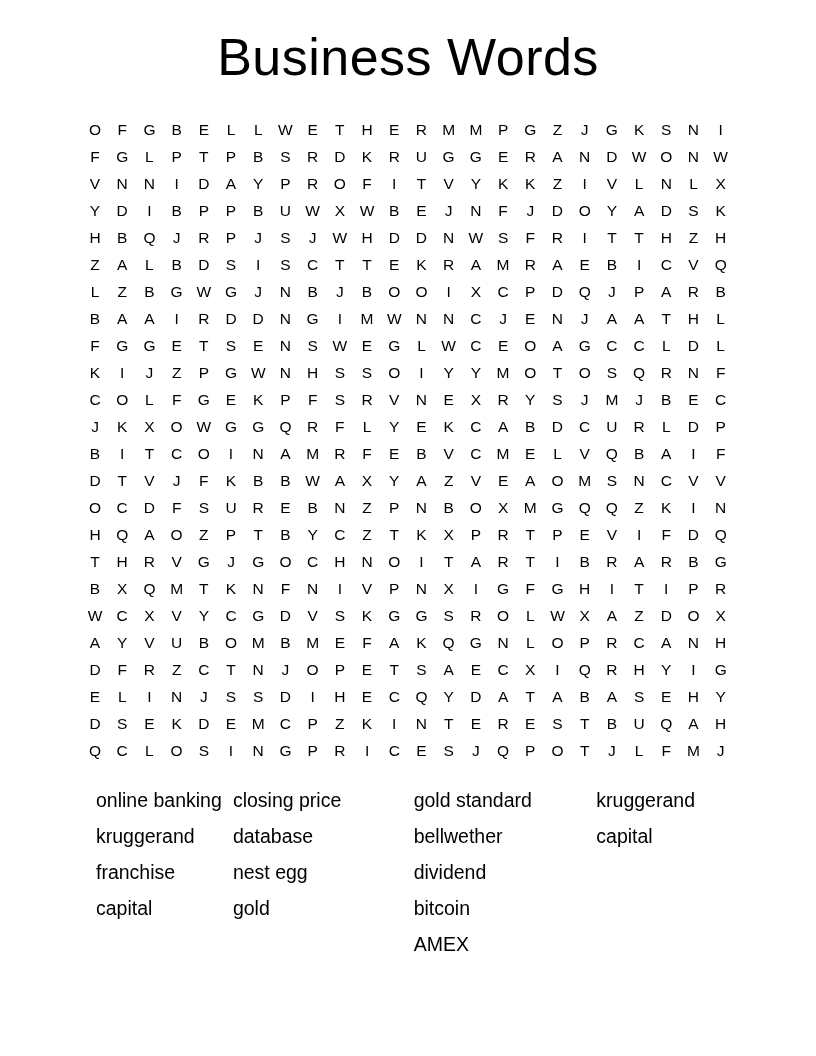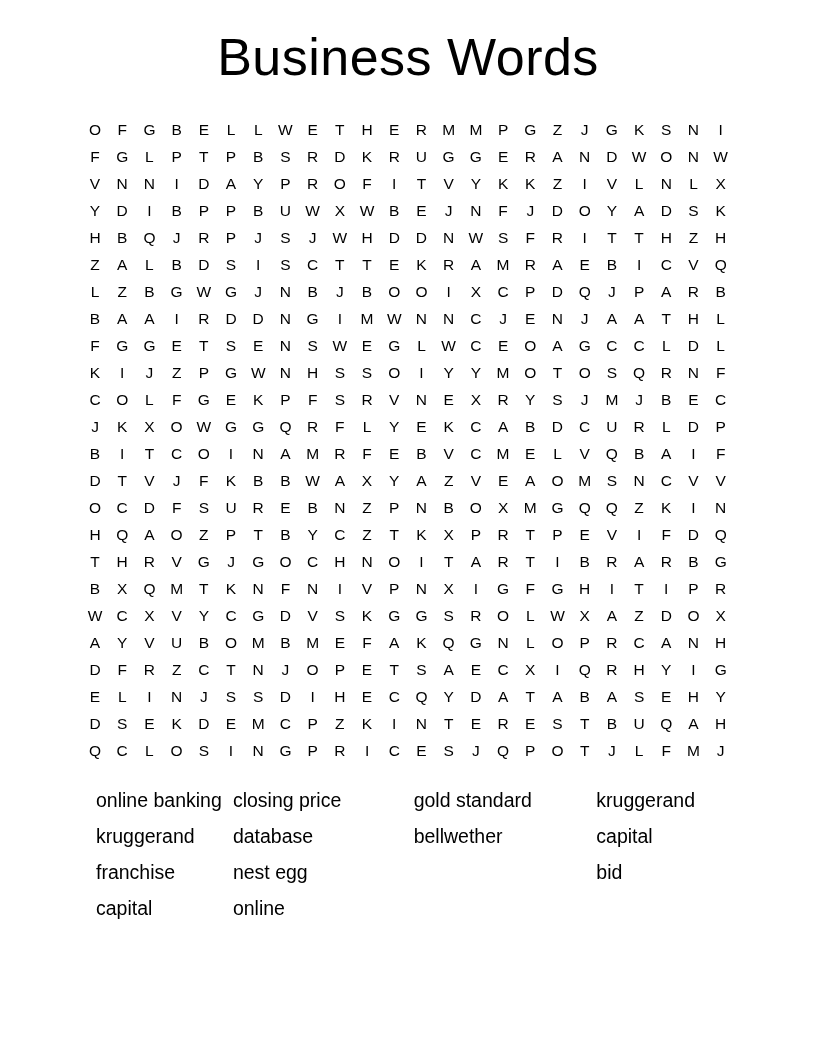--- a/index.html
+++ b/index.html
@@ -708,26 +708,28 @@
       <div class="word-col c1">
         <div class="word">online banking</div>
         <div class="word">kruggerand</div>
         <div class="word">franchise</div>
         <div class="word">capital</div>
       </div>
       <div class="word-col c2">
         <div class="word">closing price</div>
         <div class="word">database</div>
         <div class="word">nest egg</div>
-        <div class="word">online</div>
+        <div class="word">gold</div>
       </div>
       <div class="word-col c3">
         <div class="word">gold standard</div>
         <div class="word">bellwether</div>
+        <div class="word">dividend</div>
+        <div class="word">bitcoin</div>
+        <div class="word">AMEX</div>
       </div>
       <div class="word-col c4">
         <div class="word">kruggerand</div>
         <div class="word">capital</div>
-        <div class="word">bid</div>
       </div>
     </div>
 
 </div>
 
 </body></html>

